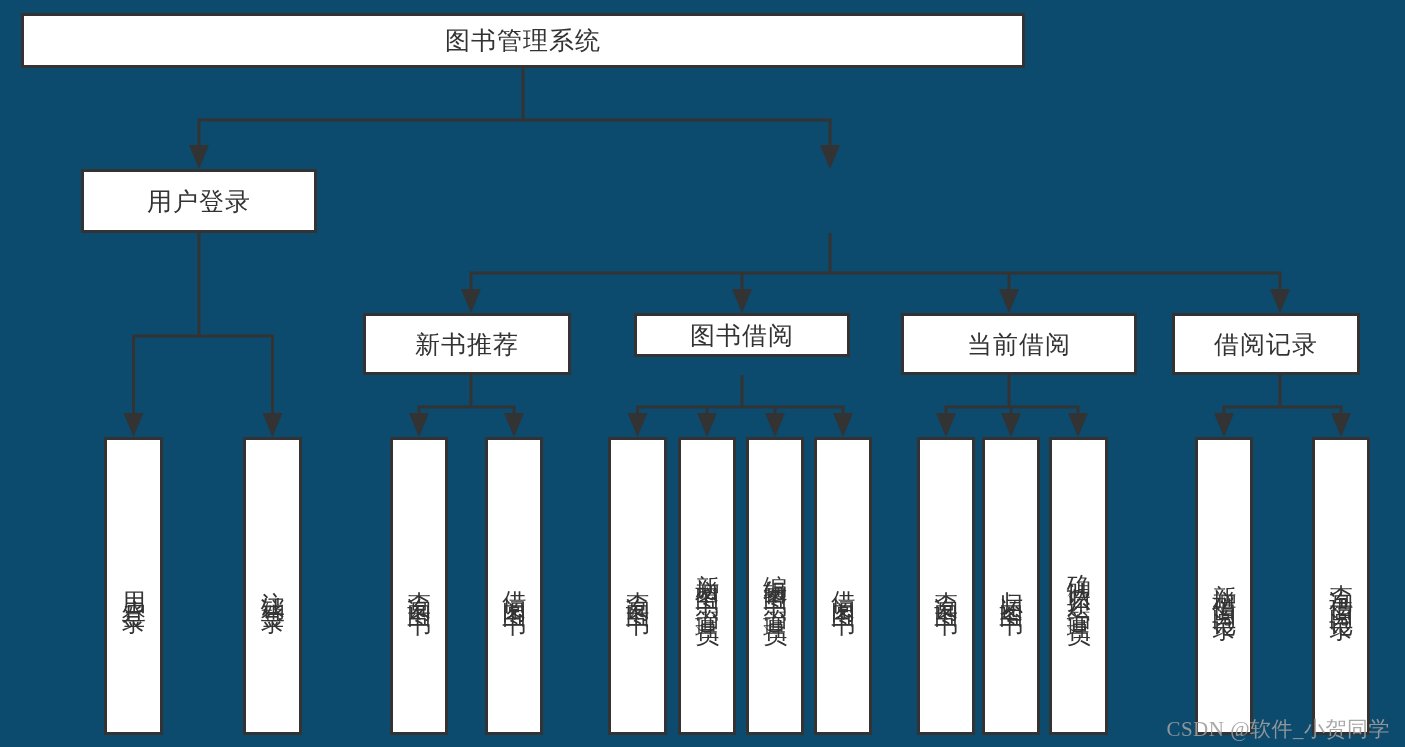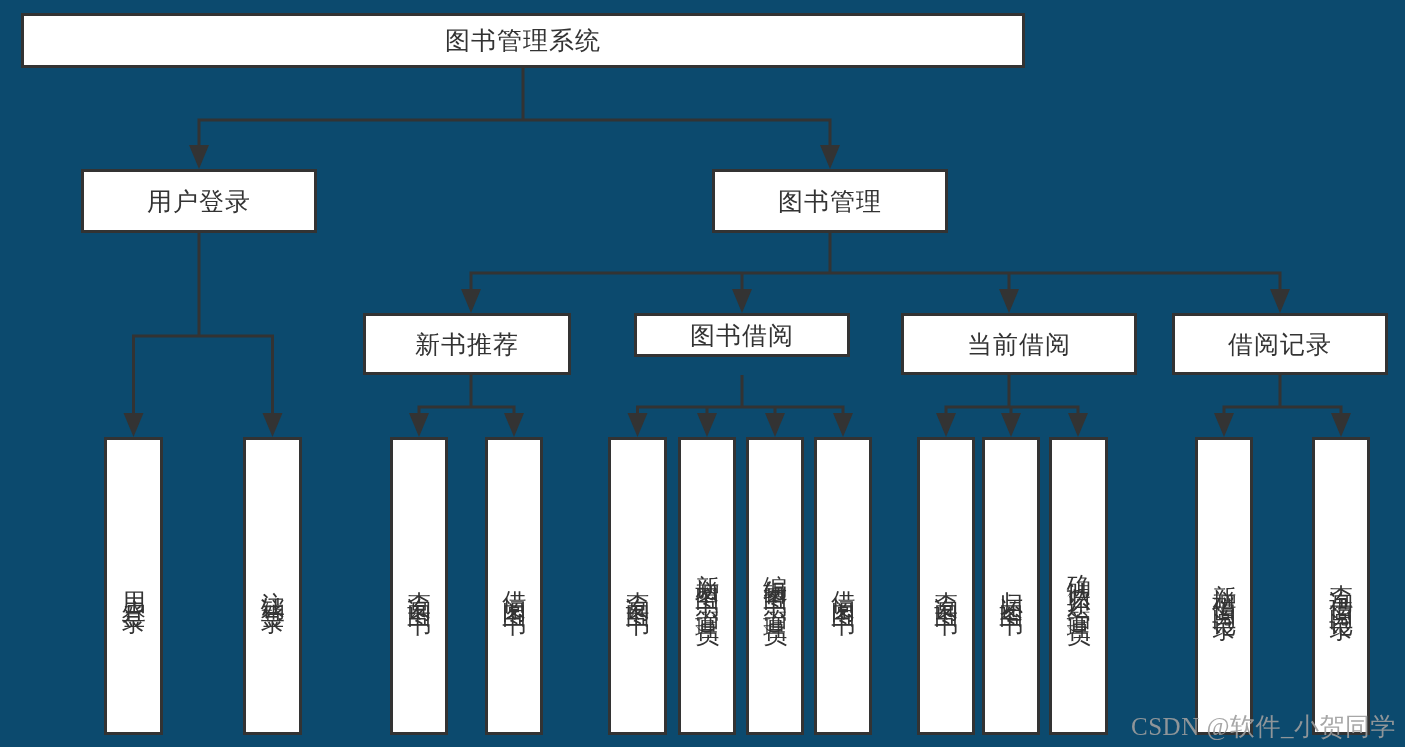--- a/index.html
+++ b/index.html
@@ -33,23 +33,23 @@
   .vbox .label {
     writing-mode: vertical-rl;
     text-orientation: mixed;
     font-size: 24px;
     letter-spacing: 7px;
     line-height: 1.1;
     color: #333333;
   }
   .watermark {
     position: absolute;
-    right: 9px;
+    right: 15px;
     bottom: 4px;
-    font-size: 25px;
+    font-size: 21px;
     color: #9e9e9e;
     opacity: 0.9;
     z-index: 5;
     letter-spacing: 0.5px;
     white-space: nowrap;
   }
 </style>
 </head>
 <body>
 
@@ -119,34 +119,31 @@
     </g>
   </svg>
 
   <div class="node hbox" style="left:21px; top:13px; width:1004px; height:55px;">
     <span class="label">图书管理系统</span>
   </div>
 
   <div class="node hbox" style="left:81px; top:169px; width:236px; height:64px;">
     <span class="label">用户登录</span>
   </div>
-  <div class="node hbox" style="left:712px; top:169px; width:236px; height:64px;">
-    <span class="label">图书管理</span>
-  </div>
 
   <div class="node hbox" style="left:363px; top:313px; width:208px; height:62px;">
     <span class="label">新书推荐</span>
   </div>
   <div class="node hbox" style="left:634px; top:313px; width:216px; height:44px;">
     <span class="label">图书借阅</span>
   </div>
   <div class="node hbox" style="left:901px; top:313px; width:236px; height:62px;">
     <span class="label">当前借阅</span>
   </div>
-  <div class="node hbox" style="left:1172px; top:313px; width:216px; height:62px;">
+  <div class="node hbox" style="left:1172px; top:313px; width:188px; height:62px;">
     <span class="label">借阅记录</span>
   </div>
 
   <div class="node vbox" style="left:104px; top:437px; width:59px; height:298px;">
     <span class="label">用户登录</span>
   </div>
   <div class="node vbox" style="left:243px; top:437px; width:59px; height:298px;">
     <span class="label">注销登录</span>
   </div>
 

